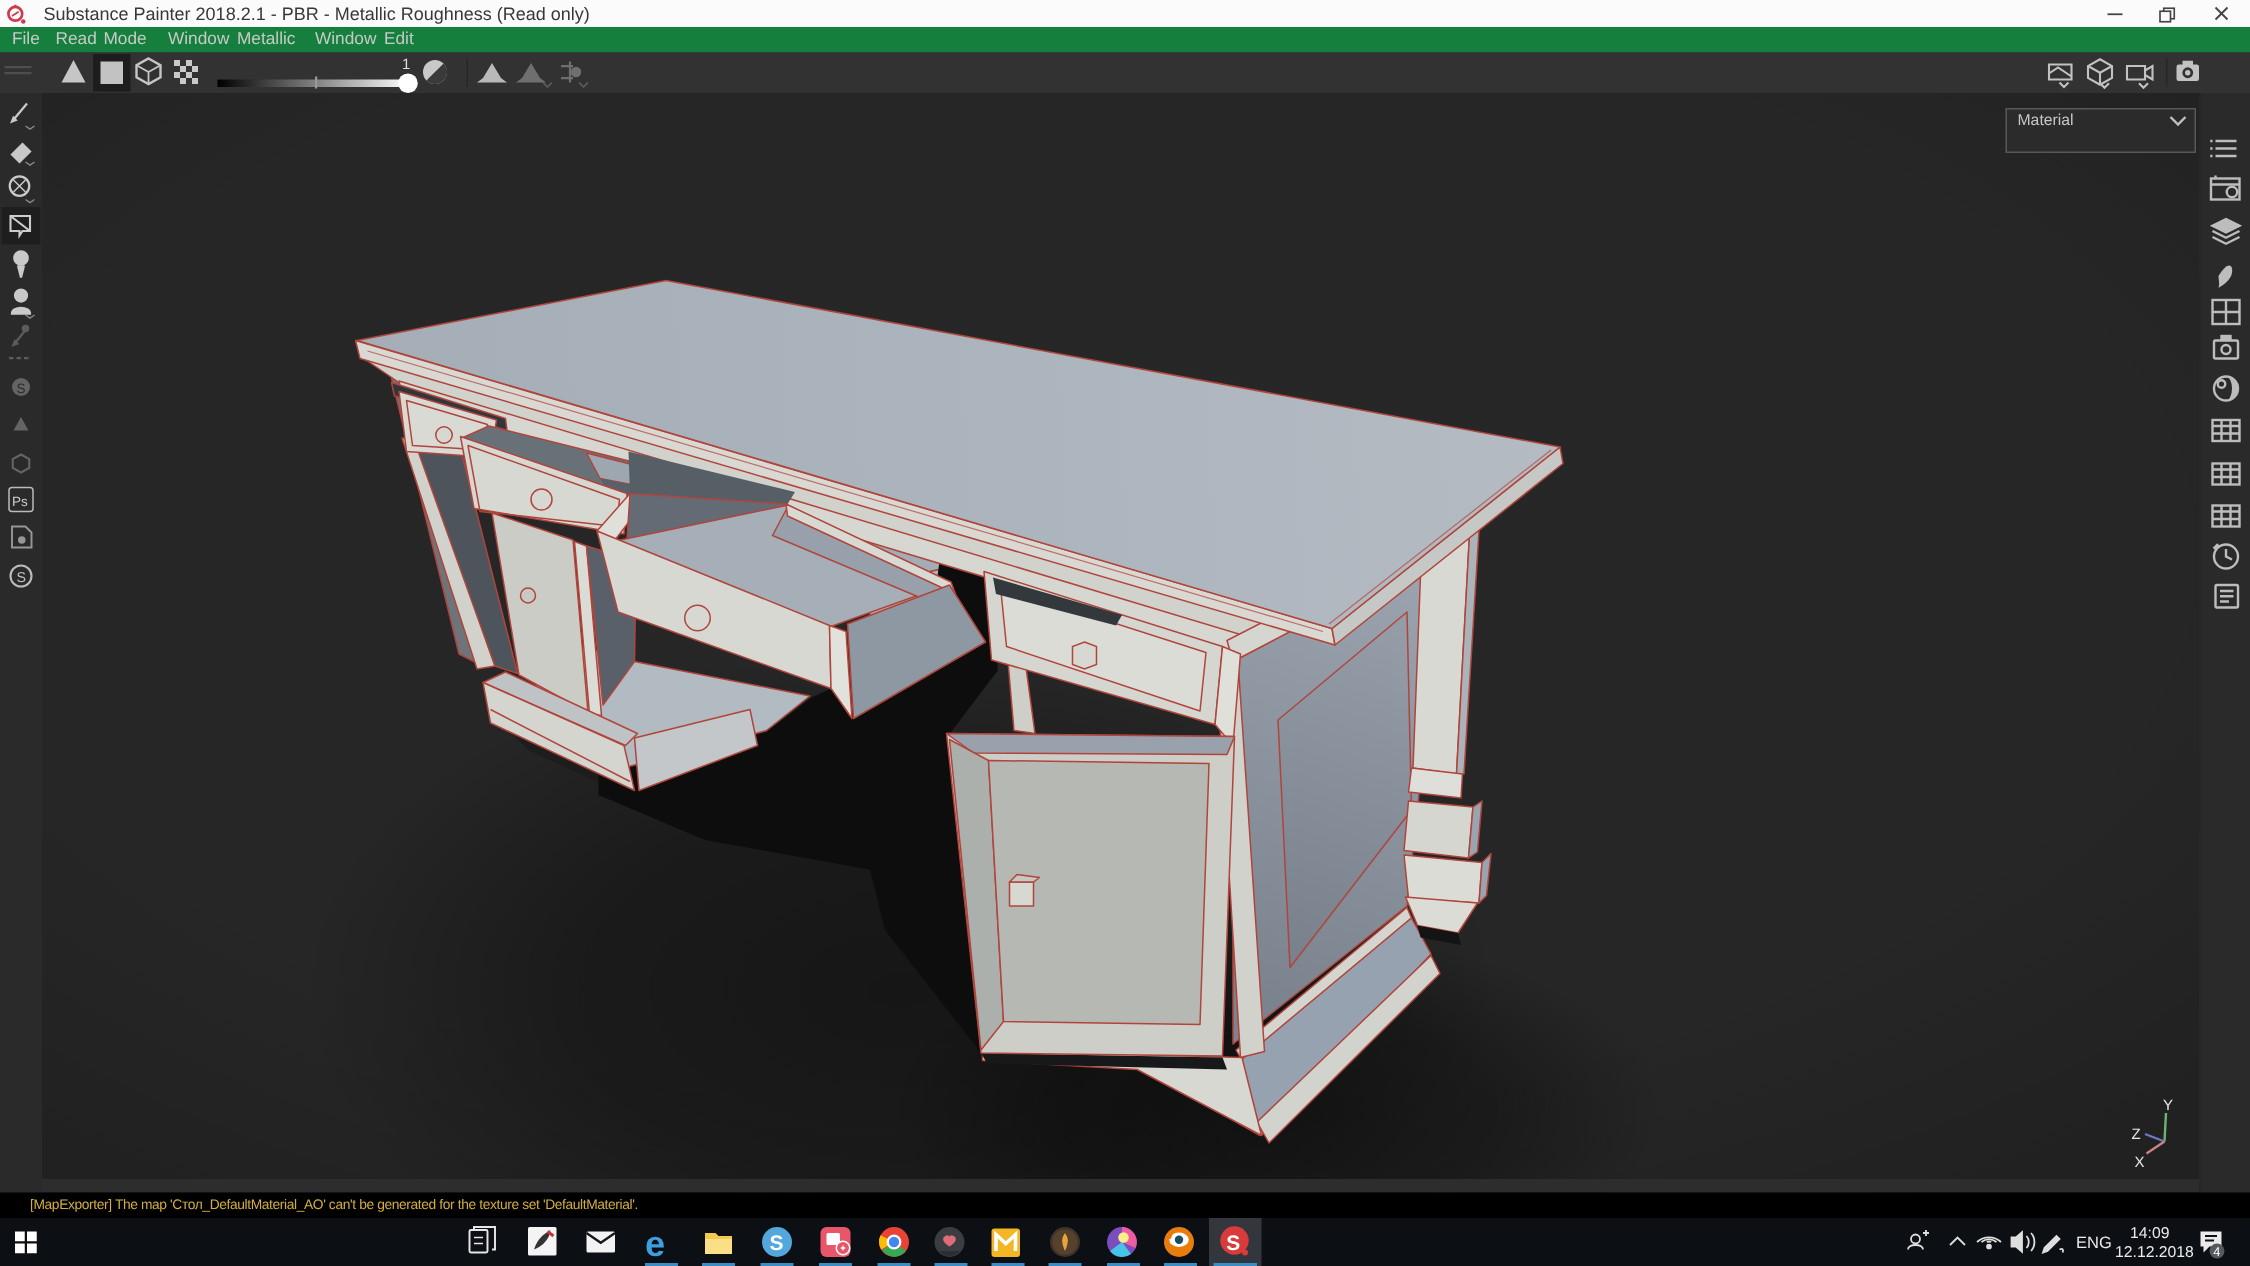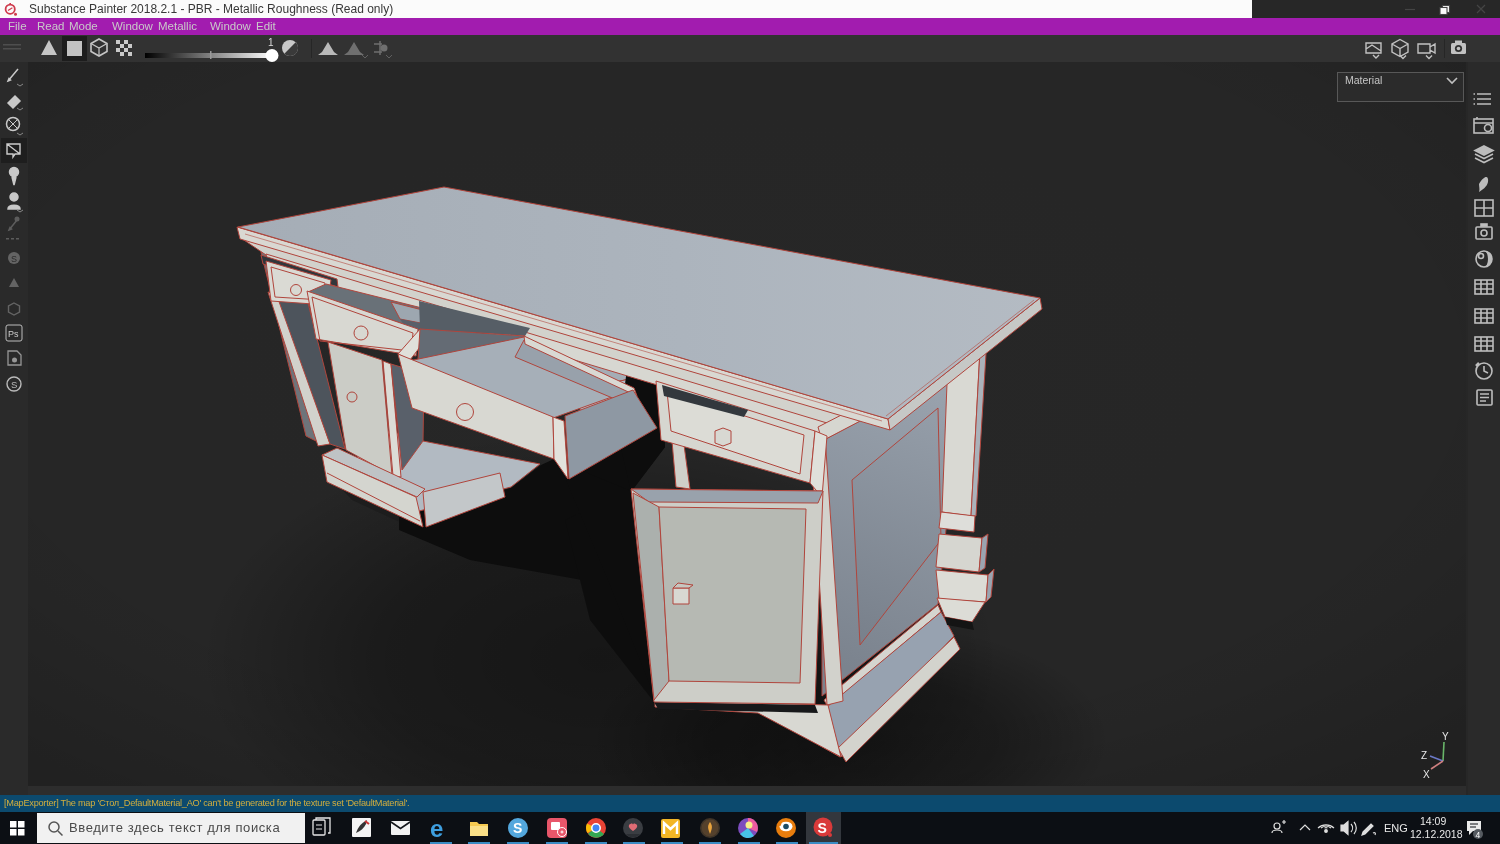--- a/index.html
+++ b/index.html
@@ -1,24 +1,24 @@
 <!DOCTYPE html>
 <html><head><meta charset="utf-8"><style>
 *{margin:0;padding:0;box-sizing:border-box}
 html,body{width:1500px;height:844px;overflow:hidden;background:#272727;font-family:"Liberation Sans",sans-serif}
 .abs{position:absolute}
-#titlebar{position:absolute;left:0;top:0;width:1252px;height:18px;background:#fbfbfb;z-index:5}
+#titlebar{position:absolute;left:0;top:0;width:1500px;height:18px;background:#fbfbfb;z-index:5}
 #titletx{position:absolute;left:29px;top:2px;font-size:12px;color:#383838}
-#menubar{position:absolute;left:0;top:18px;width:1500px;height:17px;background:#a21caf;z-index:5}
+#menubar{position:absolute;left:0;top:18px;width:1500px;height:17px;background:#15803d;z-index:5}
 .mi{position:absolute;top:2px;font-size:11.5px;color:#c9c9c9}
 #toolbar{position:absolute;left:0;top:35px;width:1500px;height:27px;background:#323232;z-index:5}
 #leftbar{position:absolute;left:0;top:62px;width:28px;height:733px;background:#2a2a2a;z-index:4}
 #rightbar{position:absolute;left:1468px;top:62px;width:32px;height:733px;background:#2a2a2a;z-index:4}
 #material{position:absolute;left:1337px;top:72px;width:127px;height:30px;background:#2b2b2b;border:1px solid #585858;z-index:4;color:#c6c6c6;font-size:10.5px;line-height:14px;padding-left:7px}
-#statusbar{position:absolute;left:0;top:795px;width:1500px;height:17px;background:#0c4a6e;z-index:5;color:#d3ae3e;font-size:9.2px;letter-spacing:-0.25px;line-height:16px;padding-left:4px}
+#statusbar{position:absolute;left:0;top:795px;width:1500px;height:17px;background:#000000;z-index:5;color:#d3ae3e;font-size:9.2px;letter-spacing:-0.25px;line-height:16px;padding-left:20px}
 #taskbar{position:absolute;left:0;top:812px;width:1500px;height:32px;background:#0c0f14;z-index:6}
 #search{position:absolute;left:37px;top:1px;width:268px;height:30px;background:#f1f1f1;color:#4a4a4a;font-size:13px;letter-spacing:0.6px;line-height:30px;padding-left:32px}
 #scene{position:absolute;left:0;top:0;z-index:1}
 </style></head><body>
 <div id="titlebar">
 <svg class="abs" style="left:4px;top:3px" width="14" height="14" viewBox="0 0 14 14">
       <circle cx="6.2" cy="6.2" r="4.6" fill="none" stroke="#cf3b4d" stroke-width="1.8"></circle>
       <path d="M4 7.6 L8.4 4.8" stroke="#cf3b4d" stroke-width="1.2"></path>
       <circle cx="11.5" cy="11.3" r="1.5" fill="#cf3b4d"></circle>
       <rect x="5.4" y="0" width="1.6" height="1.6" fill="#cf3b4d"></rect>
@@ -435,17 +435,13 @@
 <text x="1384" y="20" font-size="11" fill="#eaeaea" font-family="Liberation Sans">ENG</text>
 <text x="1420" y="13" font-size="10.5" fill="#eaeaea" font-family="Liberation Sans">14:09</text>
 <text x="1410" y="26" font-size="10.5" fill="#eaeaea" font-family="Liberation Sans">12.12.2018</text>
 <g>
         <path d="M1467 9 h14 v10 h-8 l-4 4 v-4 h-2 Z" fill="#eaeaea"></path>
         <path d="M1470 12 h8 M1470 15 h6" stroke="#0c0f14" stroke-width="1.2"></path>
         <circle cx="1478" cy="22" r="5" fill="#555a60"></circle>
         <text x="1475.5" y="25.5" font-size="8.5" fill="#fff" font-family="Liberation Sans">4</text>
       </g>
 </svg>
-<div id="search"><svg class="abs" style="left:10px;top:7px" width="17" height="17" viewBox="0 0 17 17">
-        <circle cx="7" cy="7" r="5" fill="none" stroke="#555" stroke-width="1.5"></circle>
-        <path d="M11 11 L15.5 15.5" stroke="#555" stroke-width="1.5"></path>
-      </svg>Введите здесь текст для поиска</div>
 </div>
 
 </body></html>

